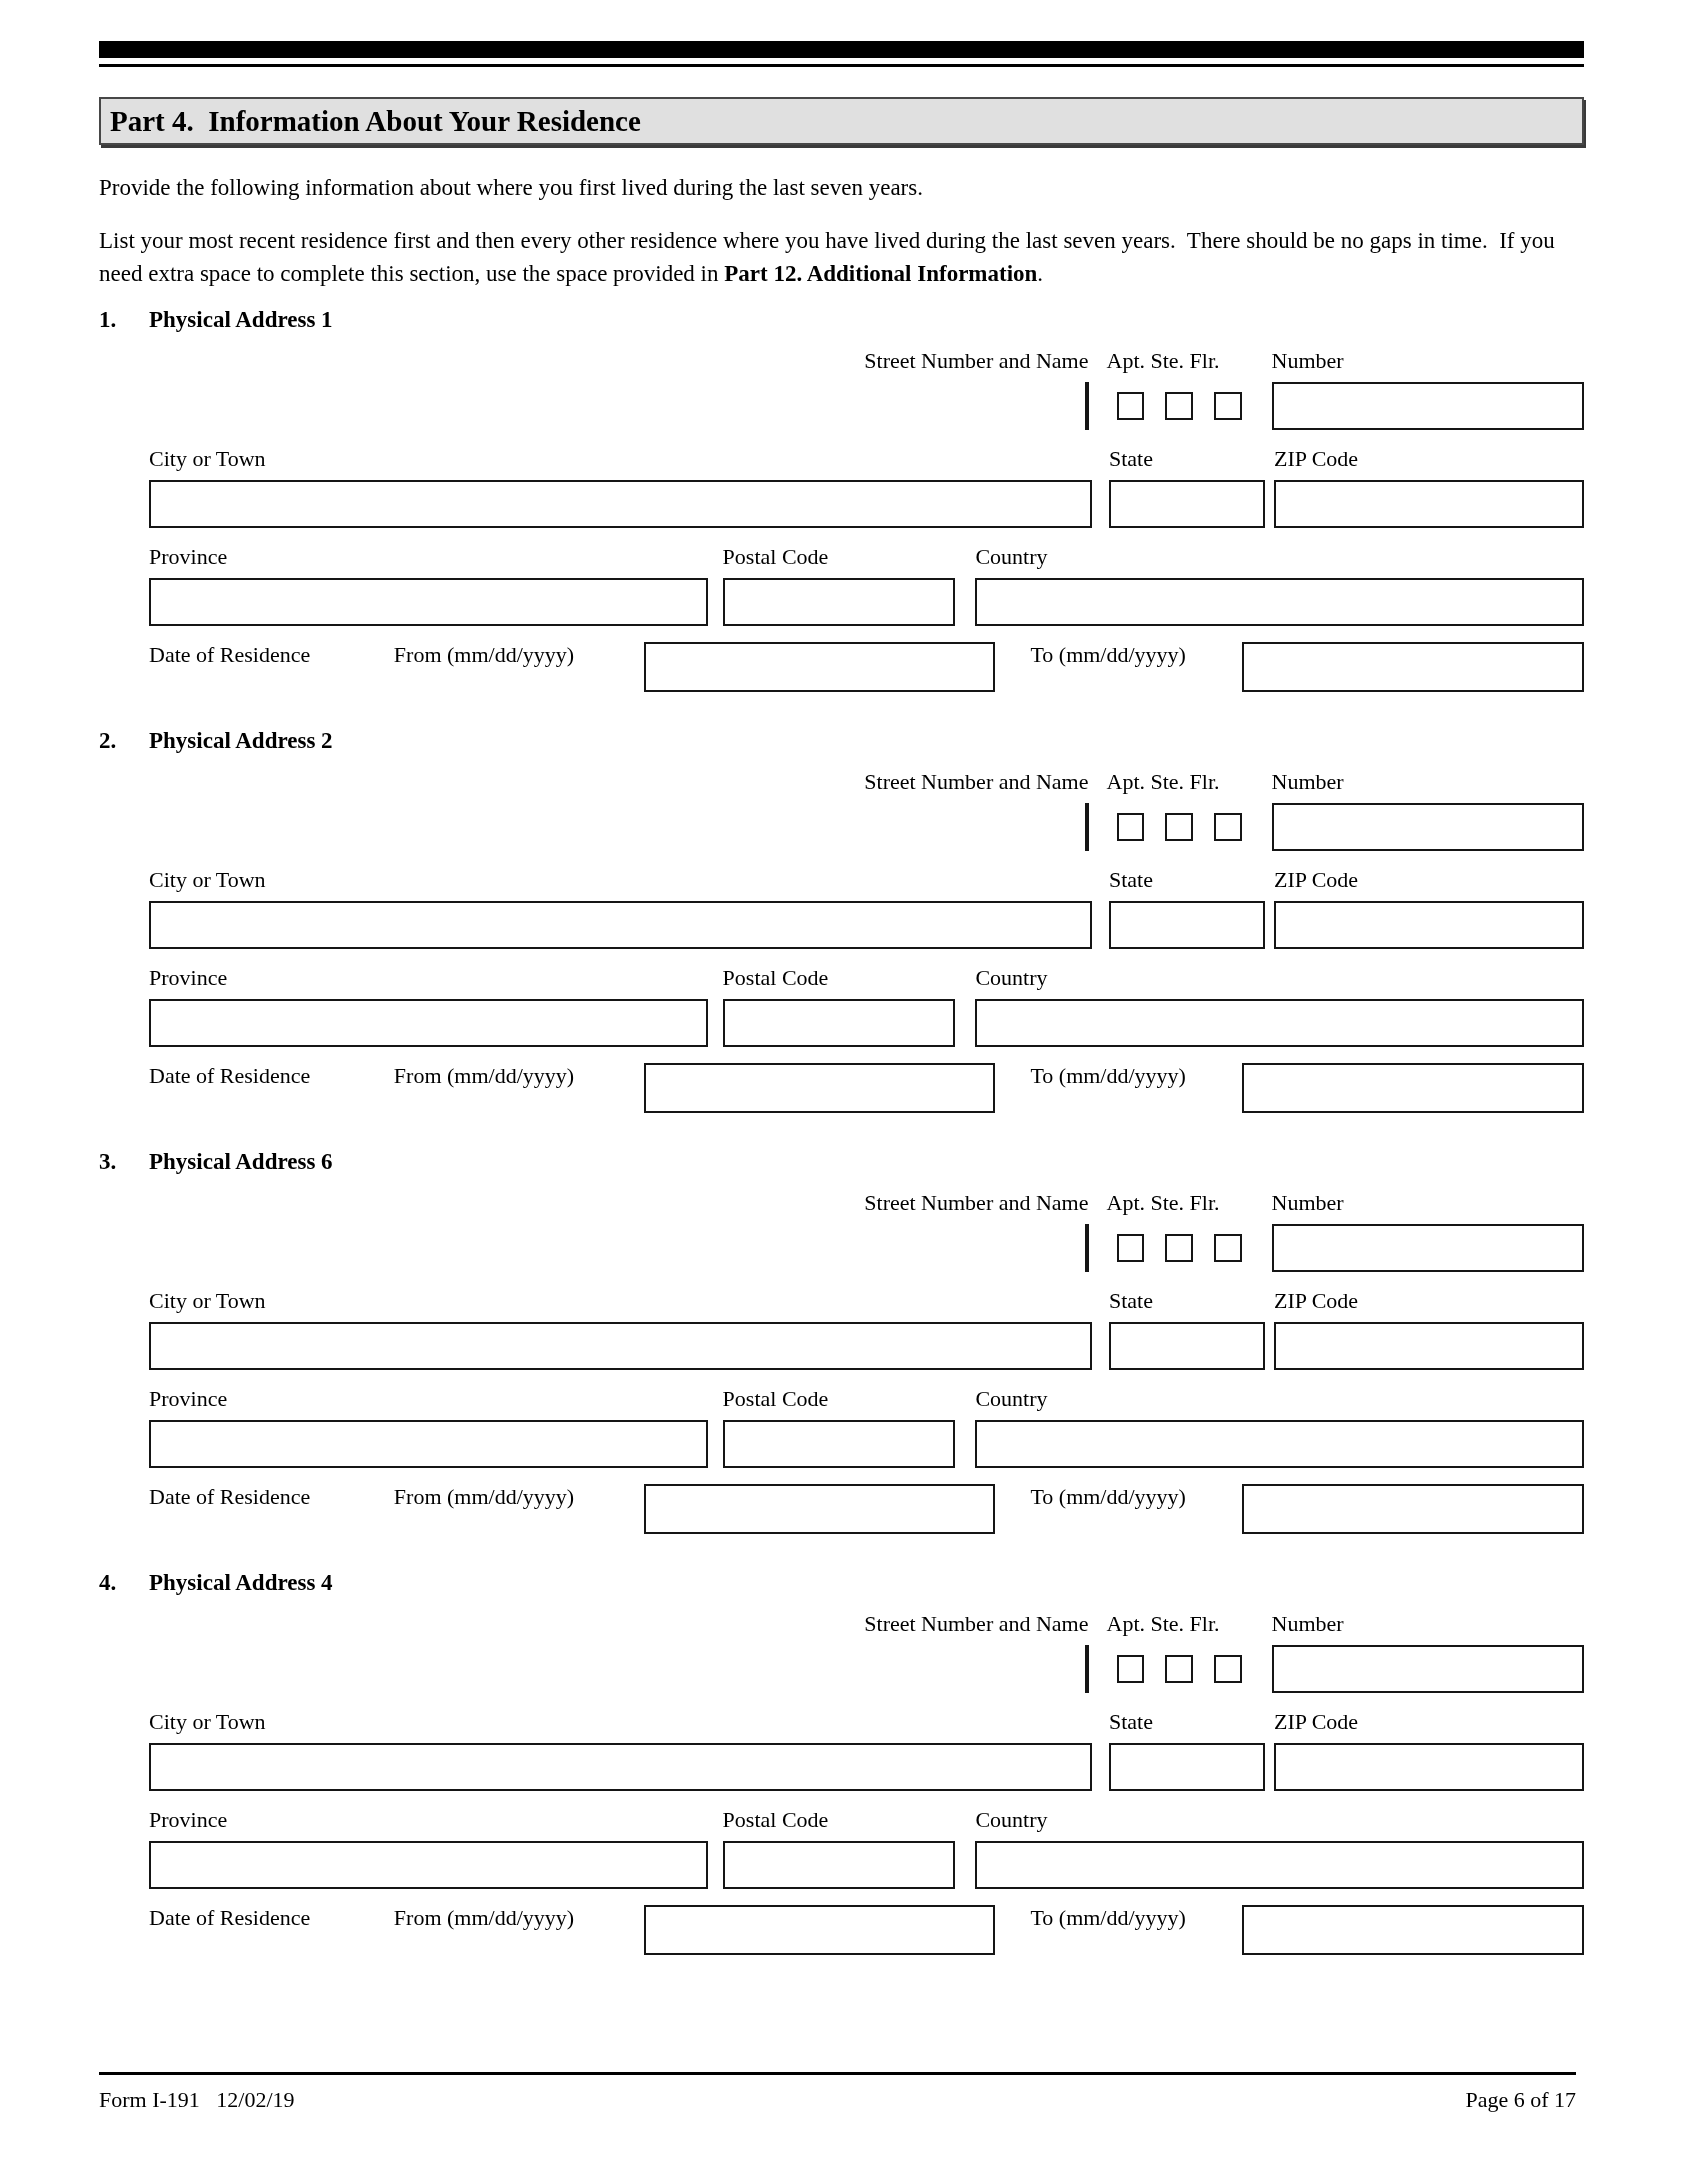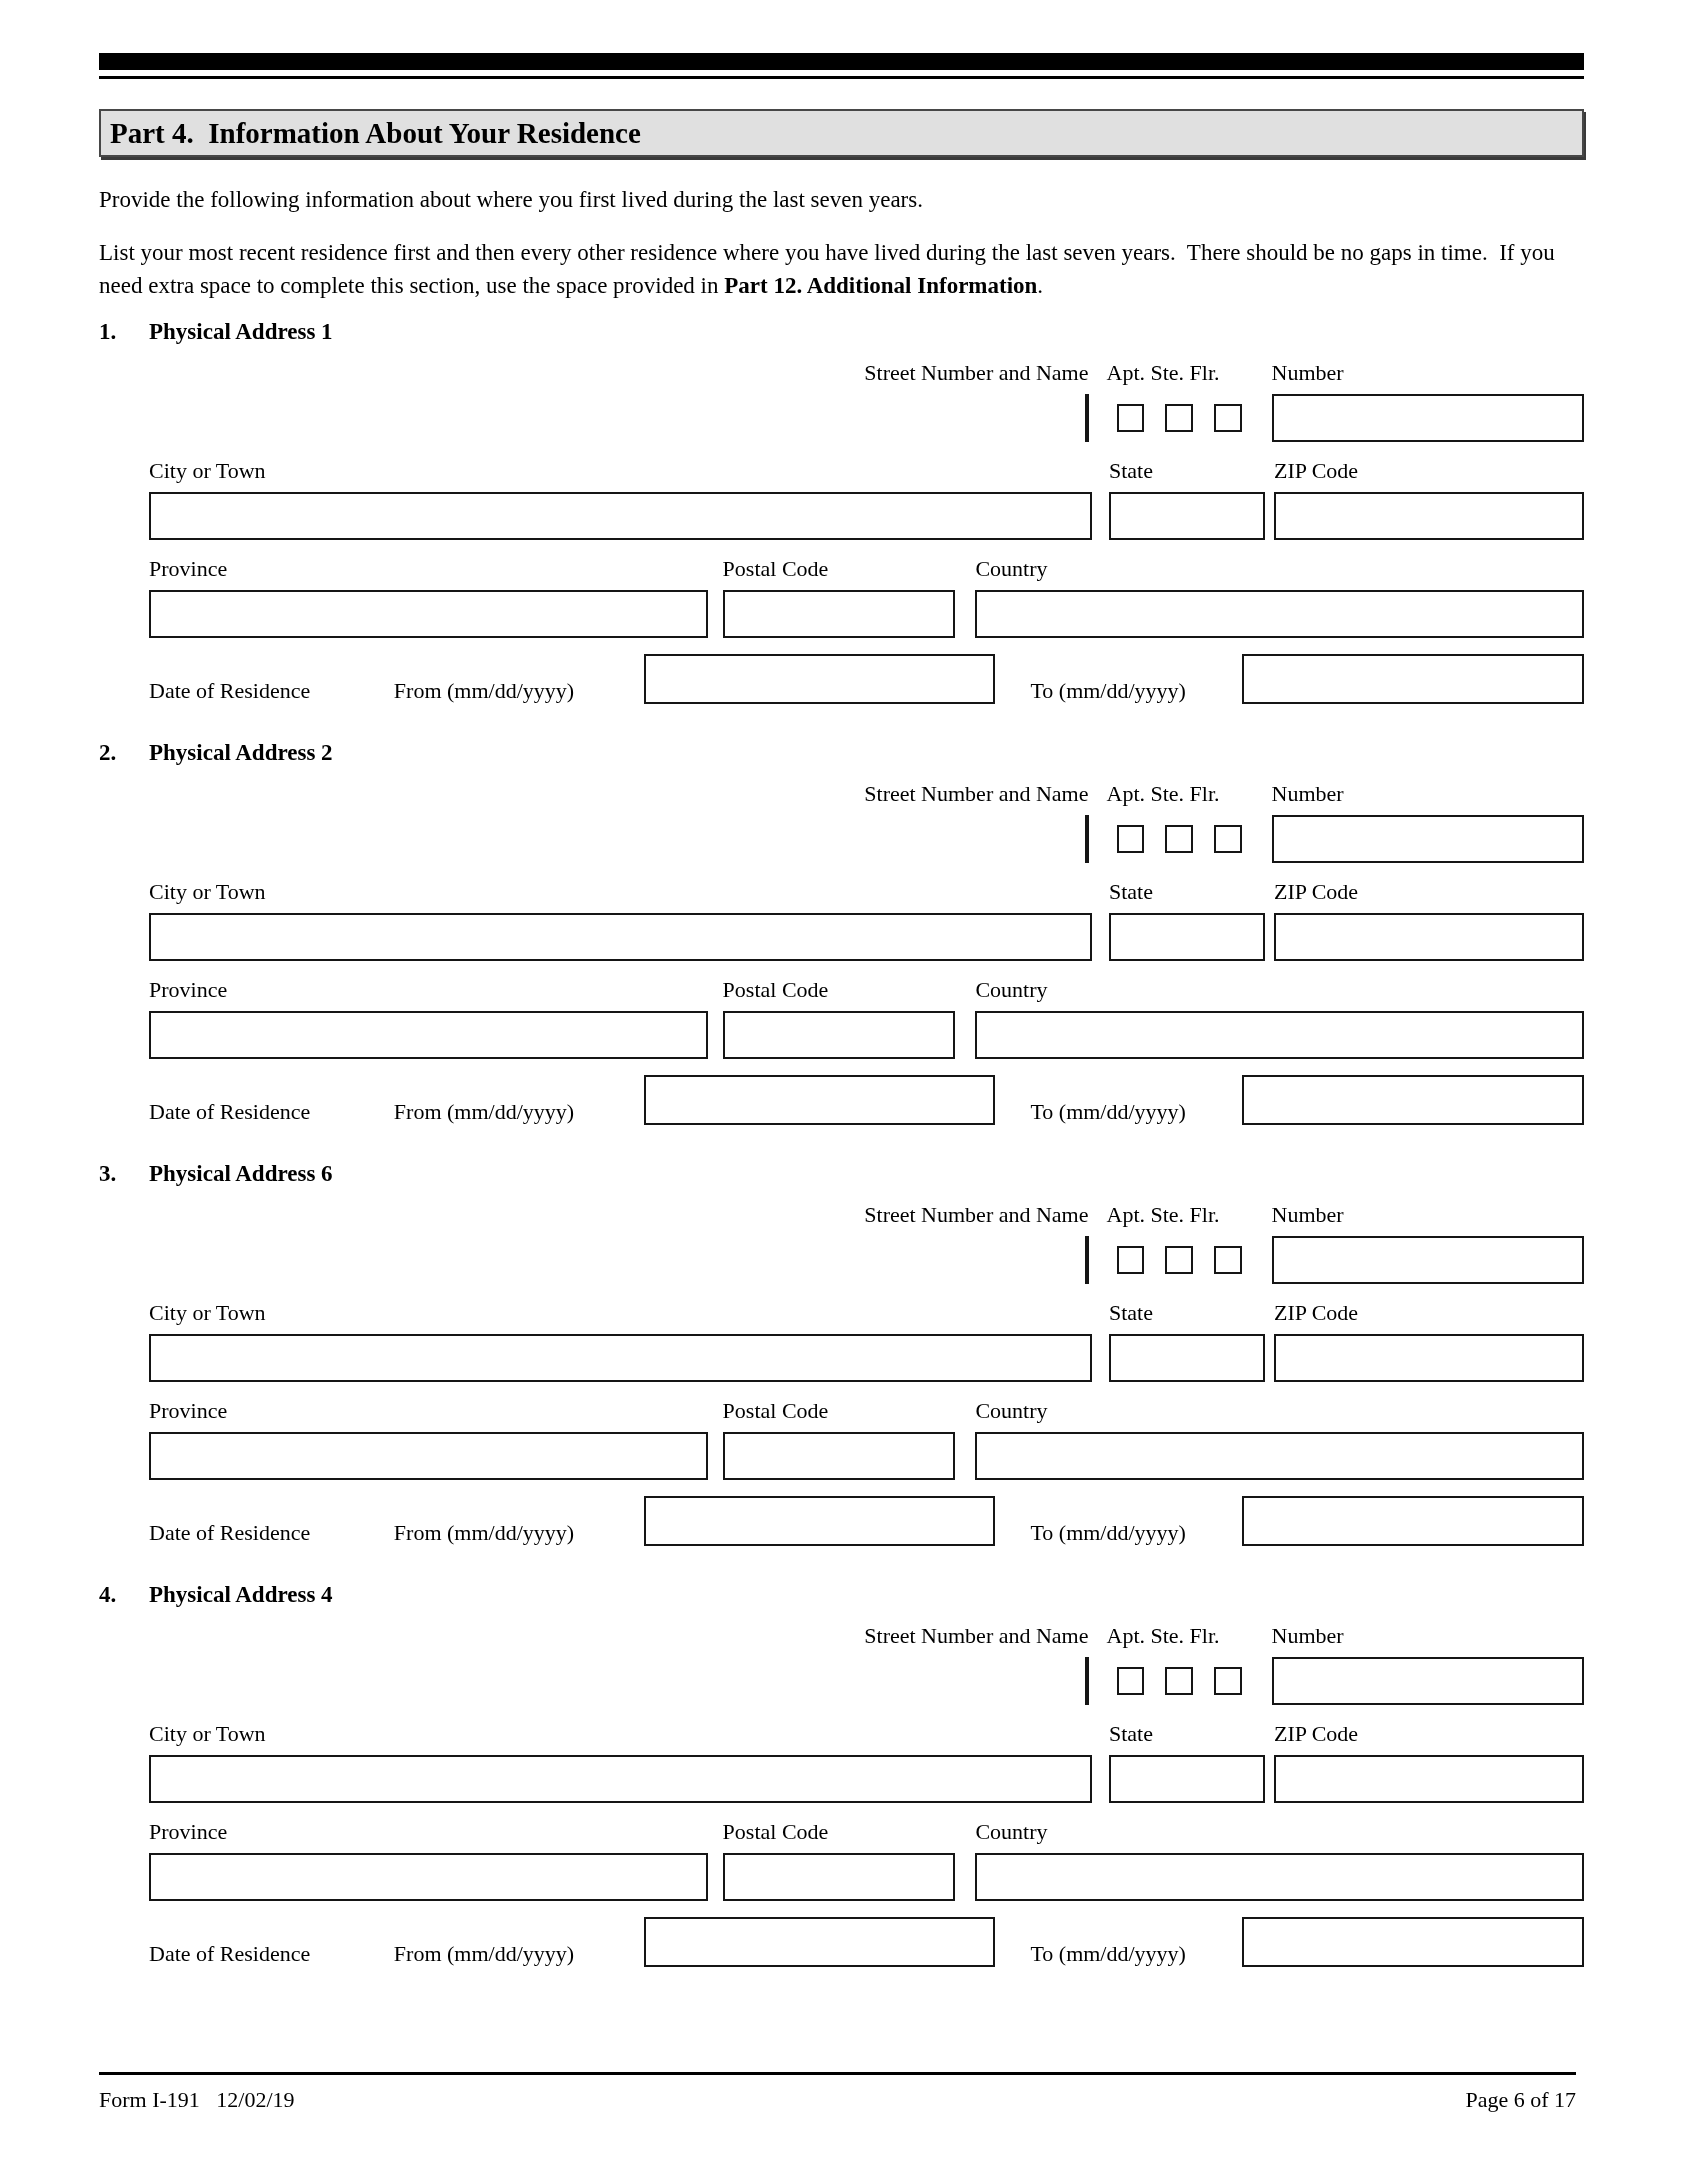--- a/index.html
+++ b/index.html
@@ -13,21 +13,21 @@
     font-family: "Liberation Serif", serif;
     color: #000000;
     position: relative;
   }
   .page {
     position: relative;
     width: 1485px;
     margin: 0 auto;
     height: 2178px;
     box-sizing: border-box;
-    padding-top: 53px;
+    padding-top: 41px;
   }
   .topbar {
     height: 17px;
     background: #000000;
   }
   .topline {
     height: 3px;
     background: #000000;
     margin-top: 6px;
   }
@@ -112,21 +112,21 @@
   .f-city  { width: 943px; }
   .f-state { width: 156px; margin-left: 17px; }
   .f-zip   { width: 310px; margin-left: 9px; }
   
   .f-province { width: 559px; }
   .f-postal   { width: 233px; margin-left: 15px; }
   .f-country  { width: 609px; margin-left: 20px; }
   
   .daterow {
     display: flex;
-    align-items: flex-end;
+    align-items: flex-start;
     margin-left: 50px;
     margin-top: 16px;
   }
   .daterow .dlabel {
     font-size: 22px;
     white-space: pre;
   }
   .l-dor  { width: 245px; }
   .l-from { width: 250px; }
   .l-to   { width: 212px; margin-left: 35px; }

